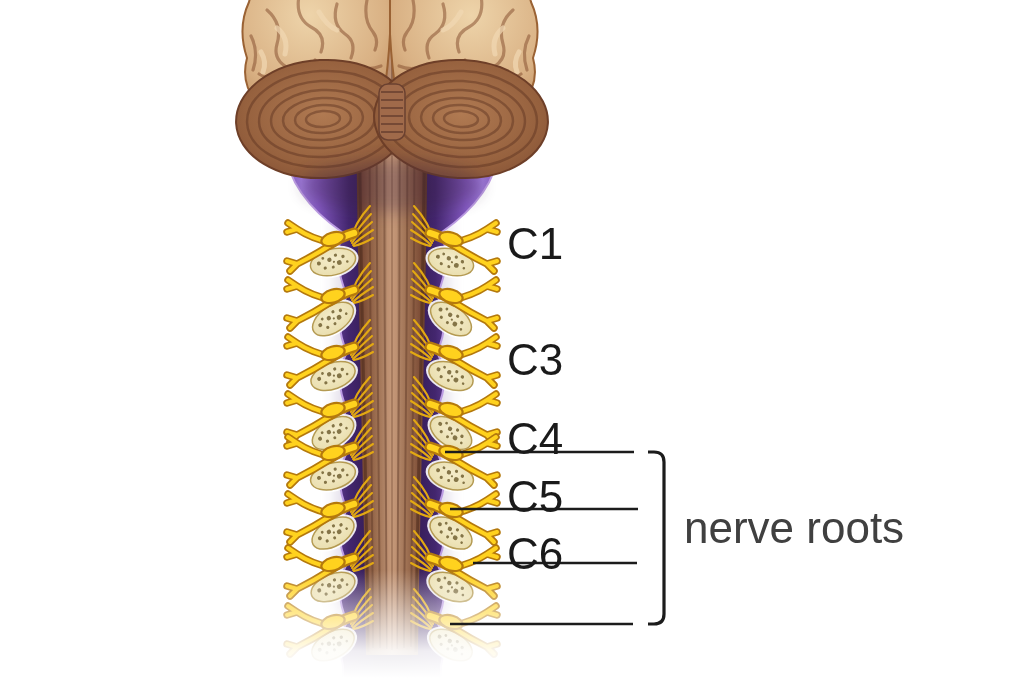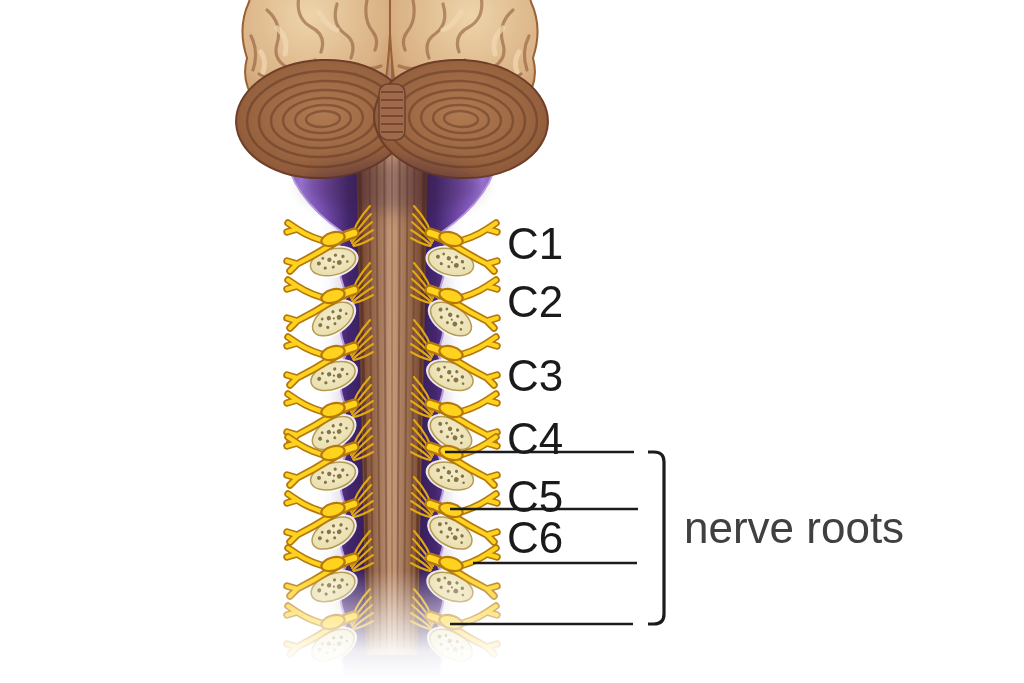--- a/index.html
+++ b/index.html
@@ -235,21 +235,20 @@
   <g stroke="#1c1c1c">
     <line x1="409" y1="452" x2="598" y2="452" stroke-width="2.6"></line>
     <line x1="414" y1="509" x2="602" y2="509" stroke-width="2.6"></line>
     <line x1="437" y1="563" x2="601" y2="563" stroke-width="2.6"></line>
     <line x1="414" y1="624" x2="597" y2="624" stroke-width="2.6"></line>
     <path d="M612,452 H618 Q628,452 628,462 V614 Q628,624 618,624 H612" fill="none" stroke-width="3.2"></path>
   </g>
 </svg>
 
 <div class="clabel" style="top:218px">C1</div>
-<div class="clabel" style="top:276px">C2</div>
-<div class="clabel" style="top:350px">C3</div>
+<div class="clabel" style="top:334px">C3</div>
 <div class="clabel" style="top:413px">C4</div>
 <div class="clabel" style="top:471px">C5</div>
-<div class="clabel" style="top:512px">C6</div>
+<div class="clabel" style="top:528px">C6</div>
 
 <div class="bracket-label">nerve roots</div>
 
 </div>
 
 </body></html>

